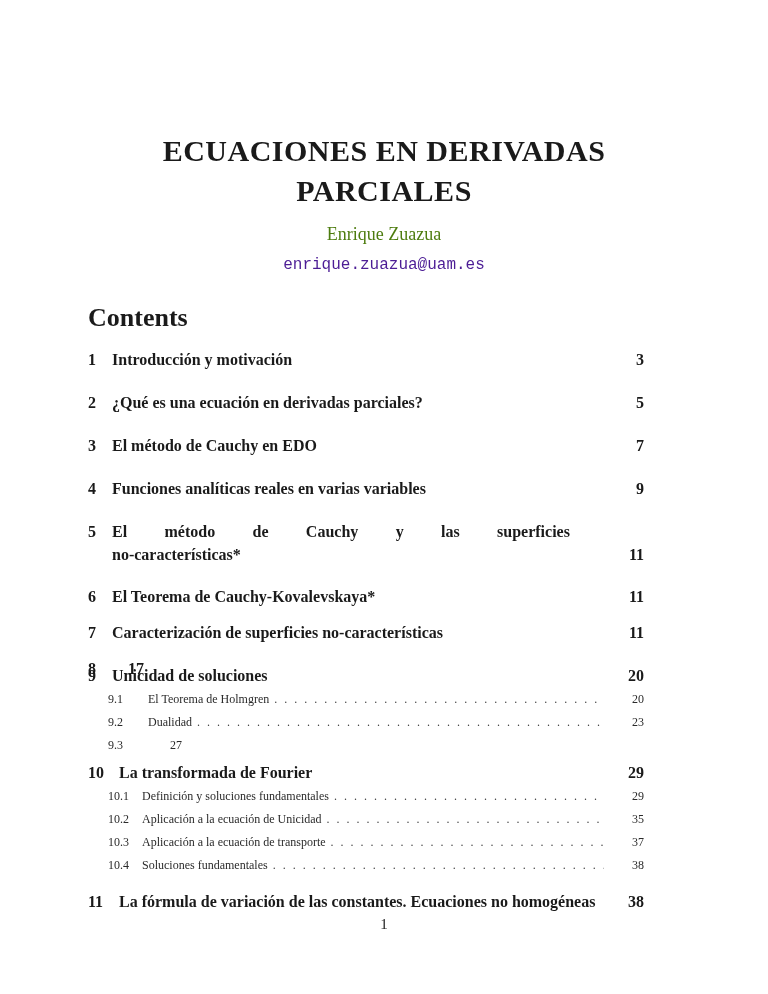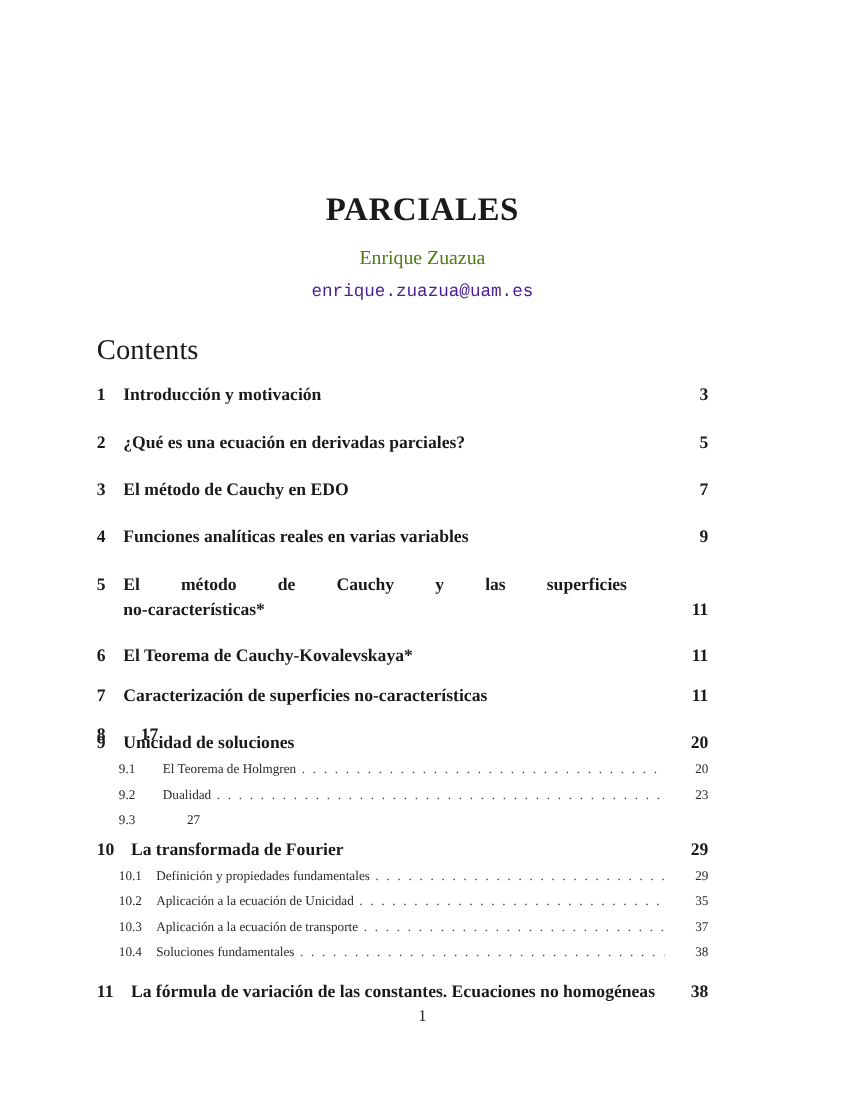--- a/index.html
+++ b/index.html
@@ -51,21 +51,21 @@
     font-family: "Liberation Mono", "DejaVu Sans Mono", monospace;
     font-size: 16px;
     color: #4c1d95;
   }
   .contents-heading {
     position: absolute;
     left: 88px;
     top: 303px;
     font-family: "Liberation Serif", "DejaVu Serif", serif;
     font-size: 26px;
-    font-weight: normal;
+    font-weight: bold;
     color: #1a1a1a;
   }
   .toc-row {
     position: absolute;
     left: 88px;
     width: 556px;
     font-family: "Liberation Serif", "DejaVu Serif", serif;
     font-size: 16px;
     color: #1a1a1a;
     display: flex;
@@ -131,20 +131,21 @@
     font-family: "Liberation Serif", "DejaVu Serif", serif;
     font-size: 15px;
     color: #222;
   }
 </style>
 </head>
 <body>
 
 <div class="page">
 
+  <div class="title l1">ECUACIONES EN DERIVADAS</div>
   <div class="title l2">PARCIALES</div>
 
   <div class="author">Enrique Zuazua</div>
   <div class="email">enrique.zuazua@uam.es</div>
 
   <div class="contents-heading">Contents</div>
 
   <div class="toc-row sec" style="top:351px;">
     <span class="num">1</span>
     <span class="label">Introducción y motivación</span>
@@ -223,21 +224,21 @@
     <span class="page-num">27</span>
   </div>
 
   <div class="toc-row sec wide" style="top:764px;">
     <span class="num">10</span>
     <span class="label">La transformada de Fourier</span>
     <span class="page-num">29</span>
   </div>
   <div class="toc-row sub s10" style="top:789px;">
     <span class="num">10.1</span>
-    <span class="label"><span>Definición y propiedades fundamentales</span><span class="dots"></span></span>
+    <span class="label"><span>Definición y soluciones fundamentales</span><span class="dots"></span></span>
     <span class="page-num">29</span>
   </div>
   <div class="toc-row sub s10" style="top:812px;">
     <span class="num">10.2</span>
     <span class="label"><span>Aplicación a la ecuación de Unicidad</span><span class="dots"></span></span>
     <span class="page-num">35</span>
   </div>
   <div class="toc-row sub s10" style="top:835px;">
     <span class="num">10.3</span>
     <span class="label"><span>Aplicación a la ecuación de transporte</span><span class="dots"></span></span>

